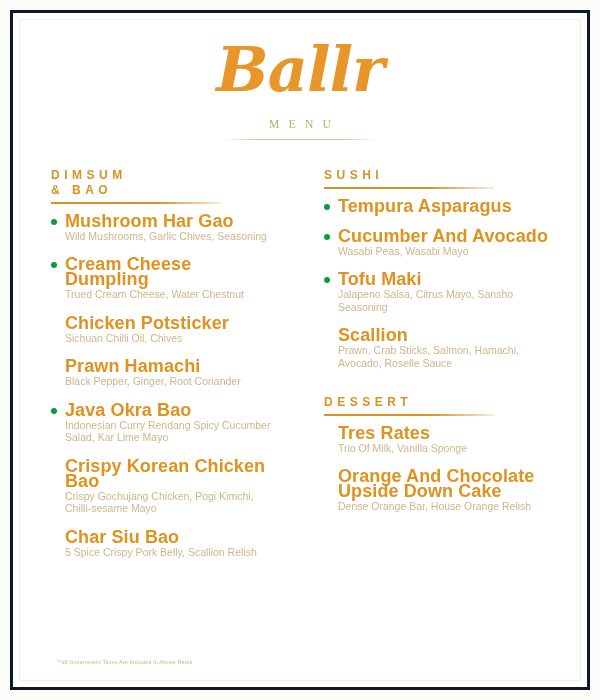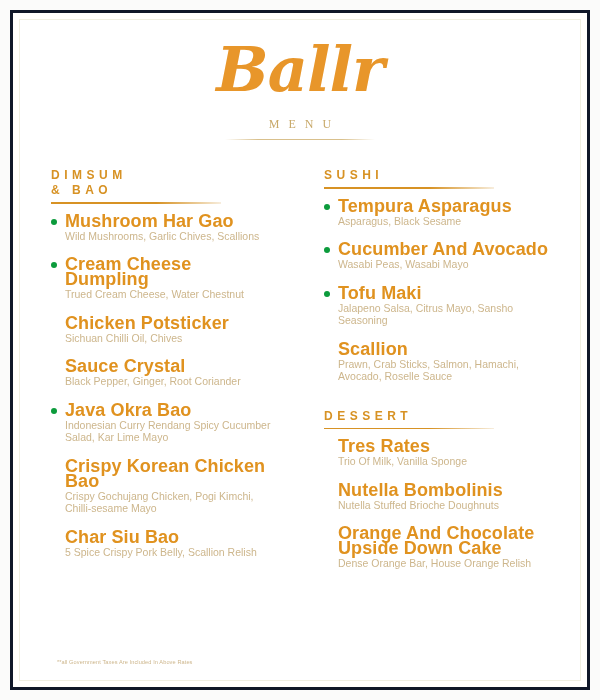--- a/index.html
+++ b/index.html
@@ -170,33 +170,33 @@
       <div class="col col-left">
           <div class="section-block">
             <div class="section-head">
               <div>DIMSUM</div>
               <div>&amp; BAO</div>
             </div>
             <div class="section-rule"></div>
             <div class="item">
               <span class="item-dot"></span>
               <div class="item-name">Mushroom Har Gao</div>
-              <div class="item-desc">Wild Mushrooms, Garlic Chives, Scallions</div>
+              <div class="item-desc">Wild Mushrooms, Garlic Chives, Seasoning</div>
             </div>
             <div class="item">
               <span class="item-dot"></span>
               <div class="item-name">Cream Cheese Dumpling</div>
               <div class="item-desc">Trued Cream Cheese, Water Chestnut</div>
             </div>
             <div class="item">
               <div class="item-name">Chicken Potsticker</div>
               <div class="item-desc">Sichuan Chilli Oil, Chives</div>
             </div>
             <div class="item">
-              <div class="item-name">Sauce Crystal</div>
+              <div class="item-name">Prawn Hamachi</div>
               <div class="item-desc">Black Pepper, Ginger, Root Coriander</div>
             </div>
             <div class="item">
               <span class="item-dot"></span>
               <div class="item-name">Java Okra Bao</div>
               <div class="item-desc">Indonesian Curry Rendang Spicy Cucumber Salad, Kar Lime Mayo</div>
             </div>
             <div class="item">
               <div class="item-name">Crispy Korean Chicken Bao</div>
               <div class="item-desc">Crispy Gochujang Chicken, Pogi Kimchi, Chilli-sesame Mayo</div>
@@ -209,21 +209,20 @@
         </div>
       <div class="col col-right">
           <div class="section-block">
             <div class="section-head">
               <div>SUSHI</div>
             </div>
             <div class="section-rule"></div>
             <div class="item">
               <span class="item-dot"></span>
               <div class="item-name">Tempura Asparagus</div>
-              <div class="item-desc">Asparagus, Black Sesame</div>
             </div>
             <div class="item">
               <span class="item-dot"></span>
               <div class="item-name">Cucumber And Avocado</div>
               <div class="item-desc">Wasabi Peas, Wasabi Mayo</div>
             </div>
             <div class="item">
               <span class="item-dot"></span>
               <div class="item-name">Tofu Maki</div>
               <div class="item-desc">Jalapeno Salsa, Citrus Mayo, Sansho Seasoning</div>
@@ -236,24 +235,20 @@
           <div class="section-block">
             <div class="section-head">
               <div>DESSERT</div>
             </div>
             <div class="section-rule"></div>
             <div class="item">
               <div class="item-name">Tres Rates</div>
               <div class="item-desc">Trio Of Milk, Vanilla Sponge</div>
             </div>
             <div class="item">
-              <div class="item-name">Nutella Bombolinis</div>
-              <div class="item-desc">Nutella Stuffed Brioche Doughnuts</div>
-            </div>
-            <div class="item">
               <div class="item-name">Orange And Chocolate Upside Down Cake</div>
               <div class="item-desc">Dense Orange Bar, House Orange Relish</div>
             </div>
           </div>
         </div>
     </div>
 
     <div class="footer-note">**all Government Taxes Are Included In Above Rates</div>
   </div>
 </div>

